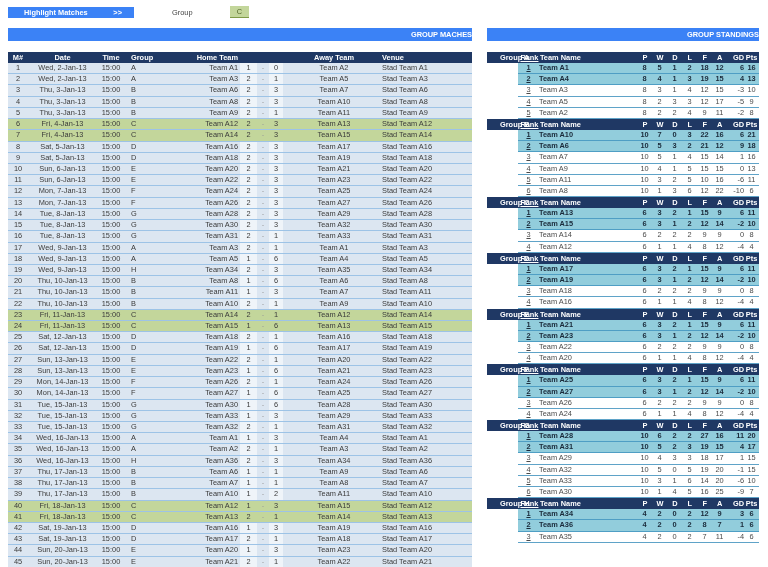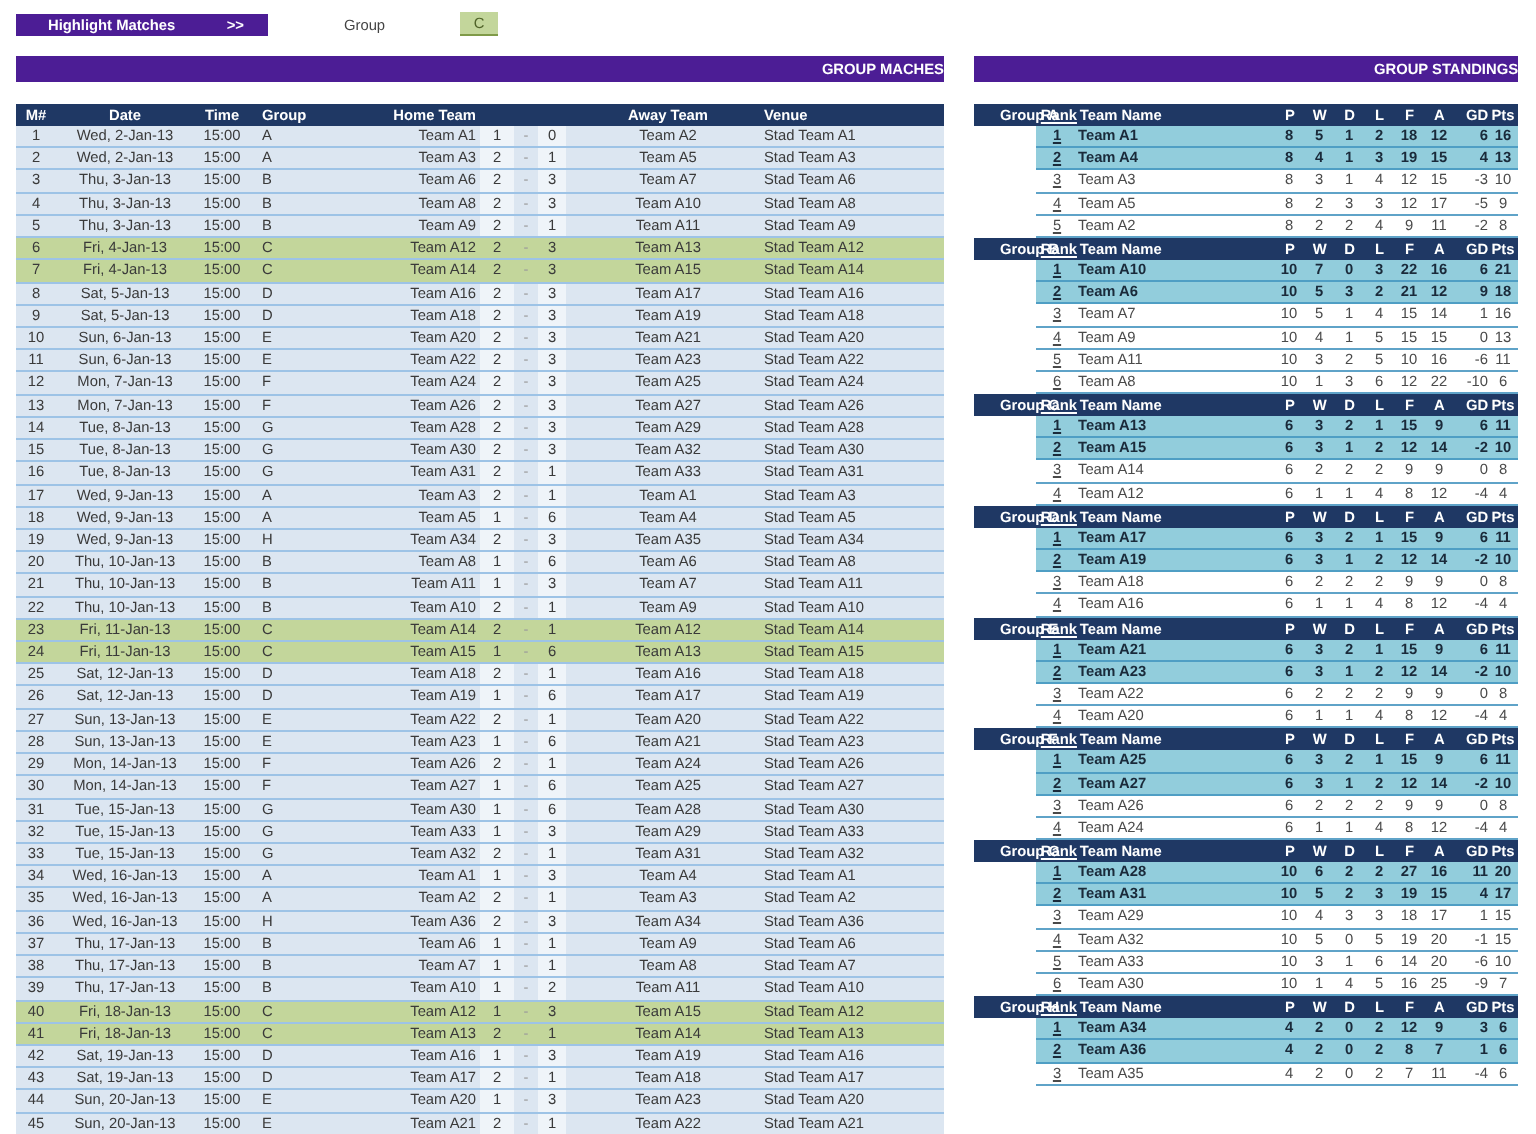--- a/index.html
+++ b/index.html
@@ -1,21 +1,21 @@
 <!DOCTYPE html>
 <html><head>
 <meta charset="utf-8">
 <style>
   * { box-sizing: border-box; margin: 0; padding: 0; }
   body {
     width: 768px; height: 567px; overflow: hidden; background: #ffffff;
     font-family: "Liberation Sans", sans-serif; font-size: 7.4px; color: #3a3a3a;
     position: relative;
   }
-  .navy { background: #4c1d95; color: #ffffff; }
+  .navy { background: #3b82f6; color: #ffffff; }
   .top-bar { position: absolute; left: 8px; top: 7px; width: 126px; height: 11px; display: flex; align-items: center; font-weight: bold; font-size: 7.4px; }
   .top-bar .lbl { padding-left: 16px; flex: 1; }
   .top-bar .arrow { padding-right: 12px; }
   .group-lbl { position: absolute; left: 172px; top: 7px; height: 11px; line-height: 11px; font-size: 7.4px; color: #444; }
   .group-val { position: absolute; left: 230px; top: 6px; width: 19px; height: 12px; background: #c3d69b; color: #4f6228; text-align: center; line-height: 12px; border-bottom: 1px solid #7f9a48; font-size: 7.4px; }
 
   .title-bar { position: absolute; height: 13px; line-height: 13px; text-align: right; font-weight: bold; font-size: 7.4px; }
   #matches-title { left: 8px; top: 28px; width: 464px; }
   #standings-title { left: 487px; top: 28px; width: 272px; }
 

